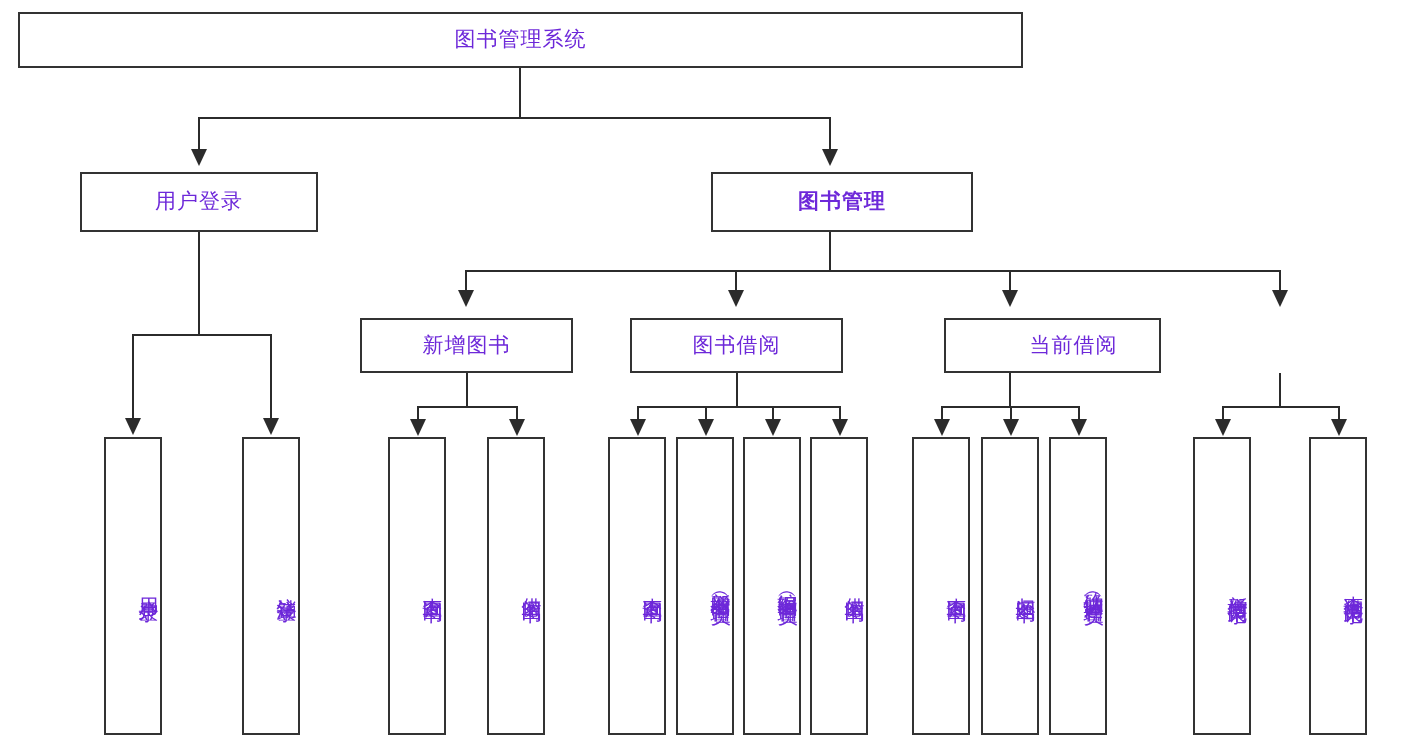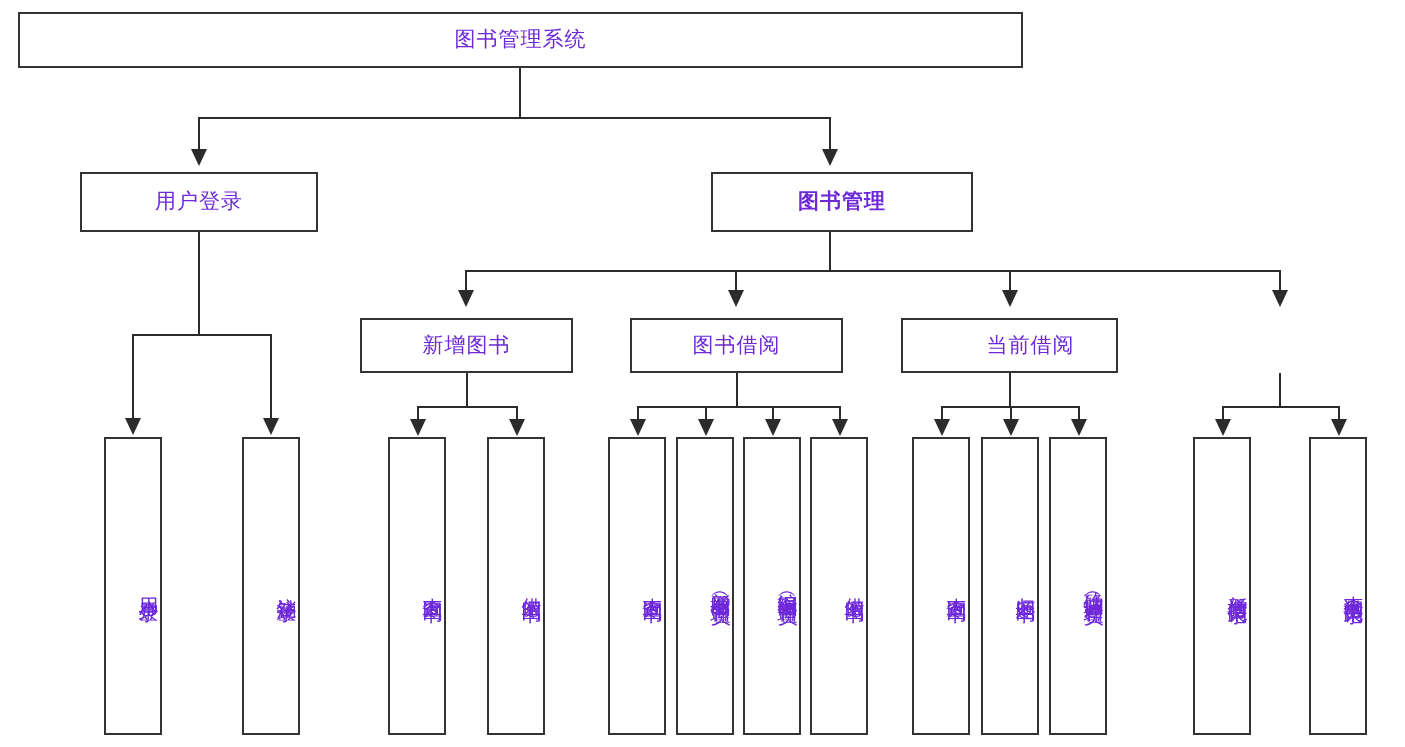--- a/index.html
+++ b/index.html
@@ -119,21 +119,21 @@
 
   <div class="seg v" style="left:1279px; top:270px; height:22px;"></div>
   <div class="arrow" style="left:1272px; top:290px;"></div>
 
   <div class="node horiz" style="left:360px; top:318px; width:213px; height:55px;">
     <span>新增图书</span>
   </div>
   <div class="node horiz" style="left:630px; top:318px; width:213px; height:55px;">
     <span>图书借阅</span>
   </div>
-  <div class="node horiz" style="left:901px; top:318px; width:217px; height:55px;padding-left:42px;">
+  <div class="node horiz" style="left:944px; top:318px; width:217px; height:55px;padding-left:42px;">
     <span>当前借阅</span>
   </div>
 
   <div class="seg v" style="left:466px; top:373px; height:34px;"></div>
   <div class="seg h" style="left:417px; top:406px; width:99px;"></div>
   <div class="seg v" style="left:417px; top:406px; height:15px;"></div>
   <div class="arrow" style="left:410px; top:419px;"></div>
   <div class="seg v" style="left:516px; top:406px; height:15px;"></div>
   <div class="arrow" style="left:509px; top:419px;"></div>
 

